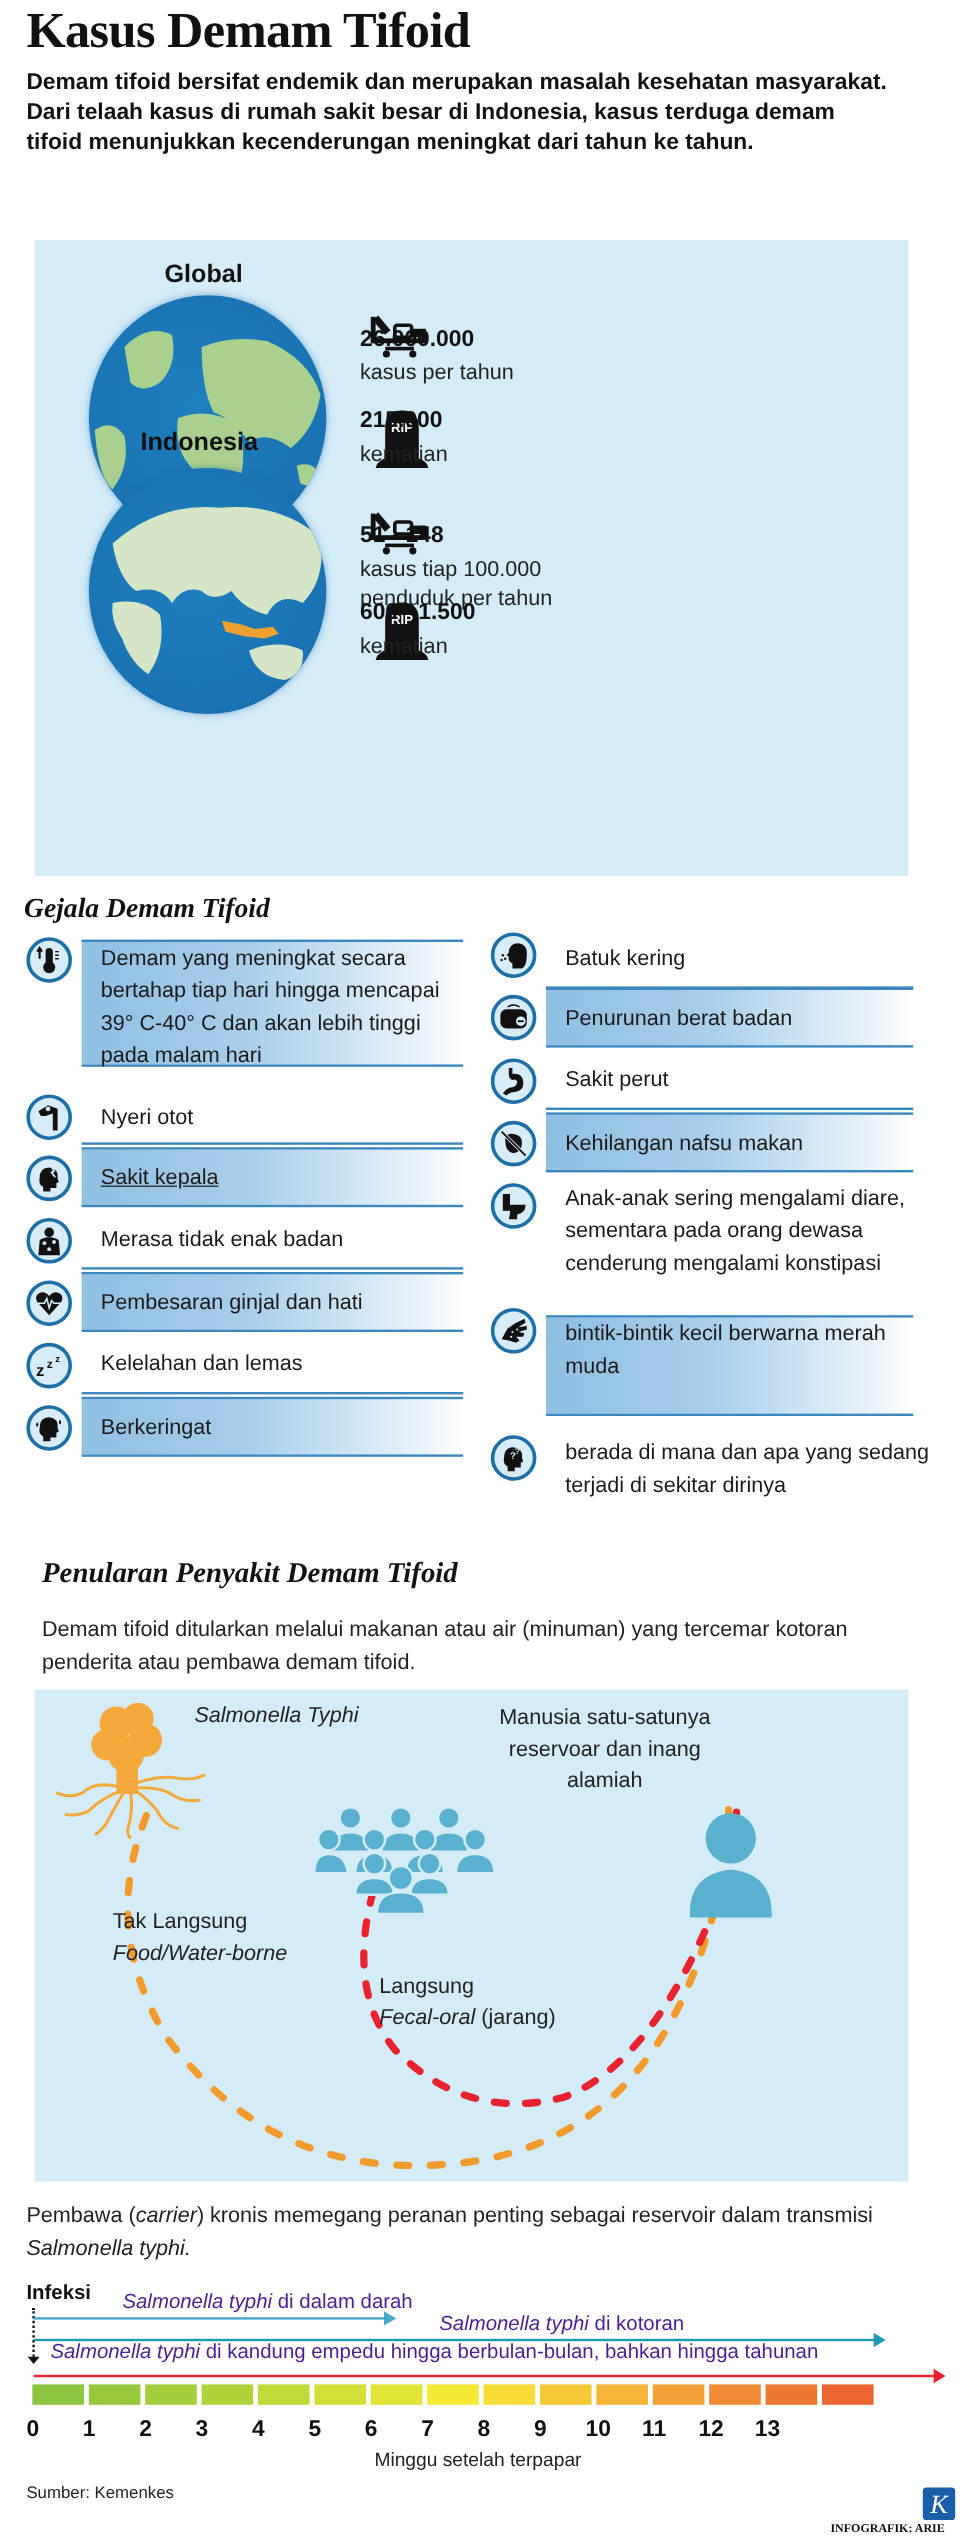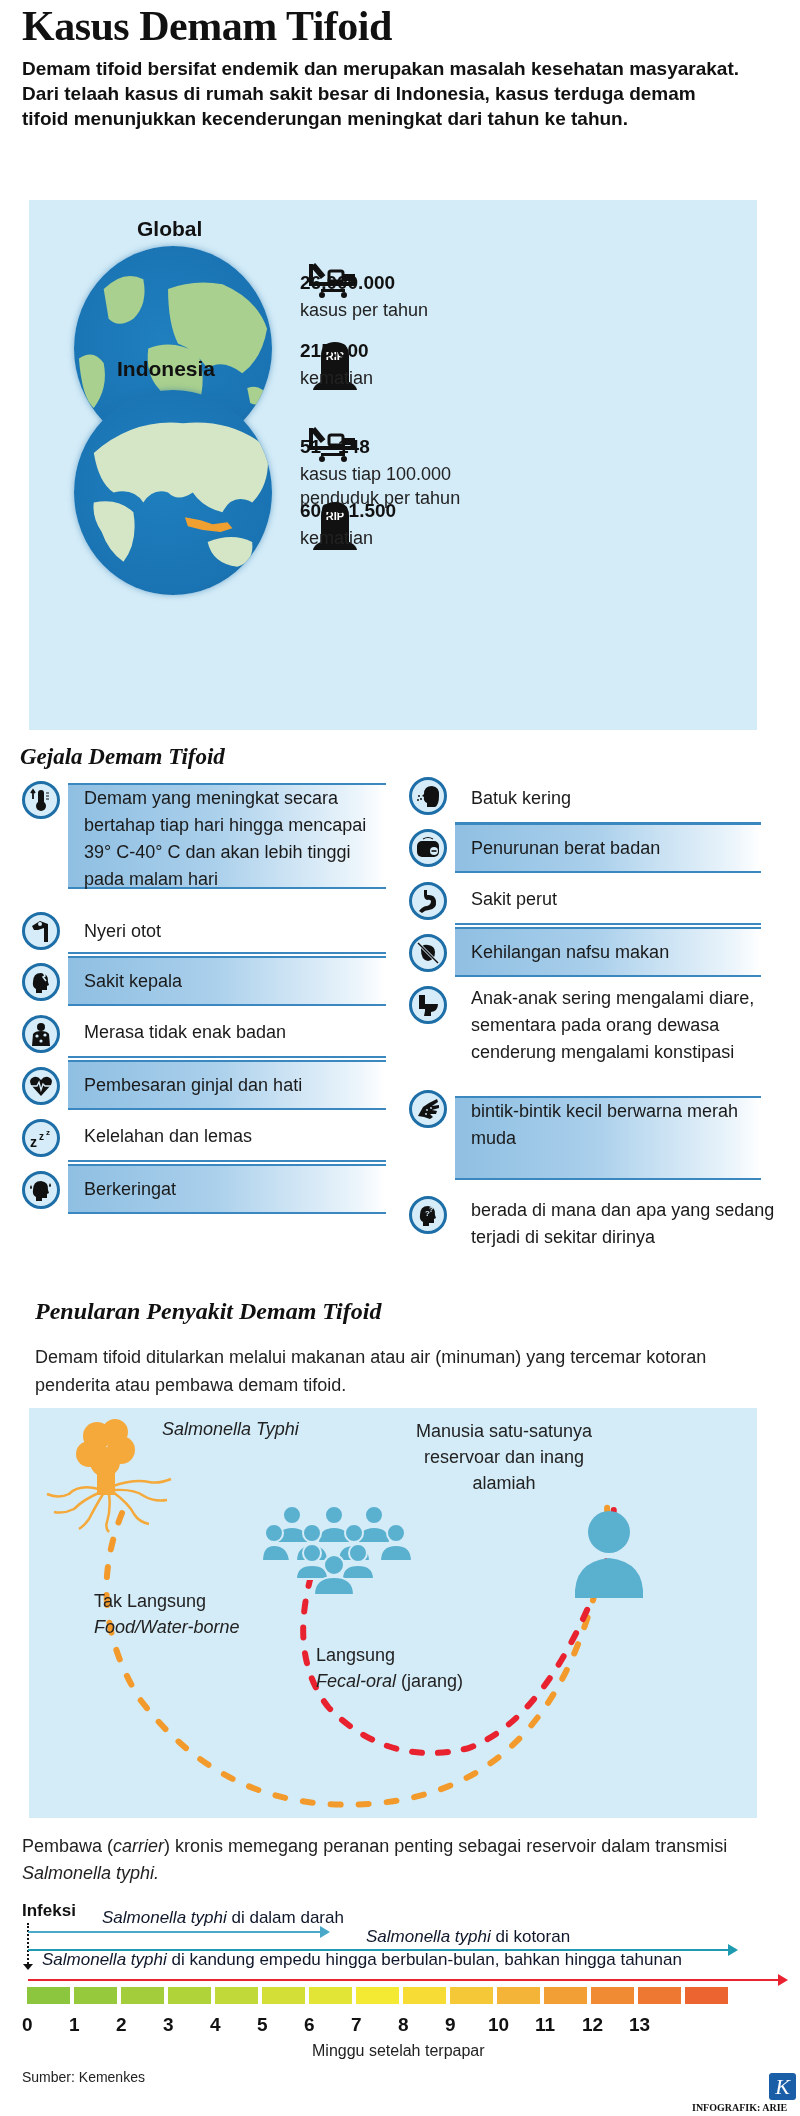--- a/index.html
+++ b/index.html
@@ -32,21 +32,21 @@
   .trans-panel svg.paths { position: absolute; left: 0; top: 0; }
   .tlabel { position: absolute; font-size: 18px; line-height: 26px; color: #222; }
   .tlabel i { font-style: italic; }
 
   .carrier { position: absolute; left: 22px; top: 1833px; width: 770px; font-size: 18px; line-height: 27px; color: #222; }
 
   
   .tl-infeksi { position: absolute; left: 22px; top: 1901px; font-weight: bold; font-size: 17px; }
   .tl-line { position: absolute; height: 2px; }
   .tl-head { position: absolute; width: 0; height: 0; border-top: 6px solid transparent; border-bottom: 6px solid transparent; }
-  .tl-text { position: absolute; font-size: 17px; color: #0f172a; white-space: nowrap; }
+  .tl-text { position: absolute; font-size: 17px; color: #4c1d95; white-space: nowrap; }
   .tl-text i { font-style: italic; }
   .week-bar { position: absolute; left: 27px; top: 1987px; display: flex; gap: 4px; }
   .week-seg { width: 43px; height: 17px; }
   .week-labels { position: absolute; left: 22px; top: 2014px; }
   .week-num { position: absolute; font-weight: bold; font-size: 19px; color: #111; width: 30px; }
   .axis-label { position: absolute; left: 312px; top: 2042px; font-size: 16px; color: #222; }
   .source { position: absolute; left: 22px; top: 2069px; font-size: 14px; color: #222; }
   .logo { position: absolute; left: 769px; top: 2073px; width: 27px; height: 27px; background: #1a5ea8; border-radius: 3px; color: #fff; font-family: "Liberation Serif", serif; font-style: italic; font-size: 22px; text-align: center; line-height: 27px; }
   .credit { position: absolute; left: 692px; top: 2102px; font-family: "Liberation Serif", serif; font-size: 10px; font-weight: bold; color: #111; }
 </style>
@@ -160,21 +160,21 @@
   </div>
   <div class="sym-text" style="left:68px; top:910px; width:318px; height:44px; line-height:42px;">Nyeri otot</div>
 </div>
 <div class="sym">
   <div class="sym-icon" style="left:22px; top:963px;">
     <svg viewBox="0 0 26 26">
         <path d="M8 24 L8 20 Q4 18 5 13 Q5 4 13 4 Q21 5 20 13 L21 16 L19 17 L19 21 L14 21 L14 24 Z" fill="#111"></path>
         <path d="M15 3 L17 7 L15 8 L18 12" stroke="#d6ecf8" stroke-width="1.5" fill="none"></path>
       </svg>
   </div>
-  <div class="sym-text shaded" style="left:68px; top:956px; width:318px; height:50px; line-height:46px;">Sakit kepala</div>
+  <div class="sym-text shaded" style="left:68px; top:956px; width:318px; height:50px; line-height:46px;text-decoration:underline;">Sakit kepala</div>
 </div>
 <div class="sym">
   <div class="sym-icon" style="left:22px; top:1015px;">
     <svg viewBox="0 0 26 26">
         <circle cx="13" cy="6" r="4" fill="#111"></circle>
         <path d="M4 25 L5 13 Q7 10 13 10 Q19 10 21 13 L22 25 Z" fill="#111"></path>
         <circle cx="9" cy="15" r="1.6" fill="#d6ecf8"></circle>
         <circle cx="17" cy="14" r="1.6" fill="#d6ecf8"></circle>
         <circle cx="13" cy="20" r="1.6" fill="#d6ecf8"></circle>
       </svg>

